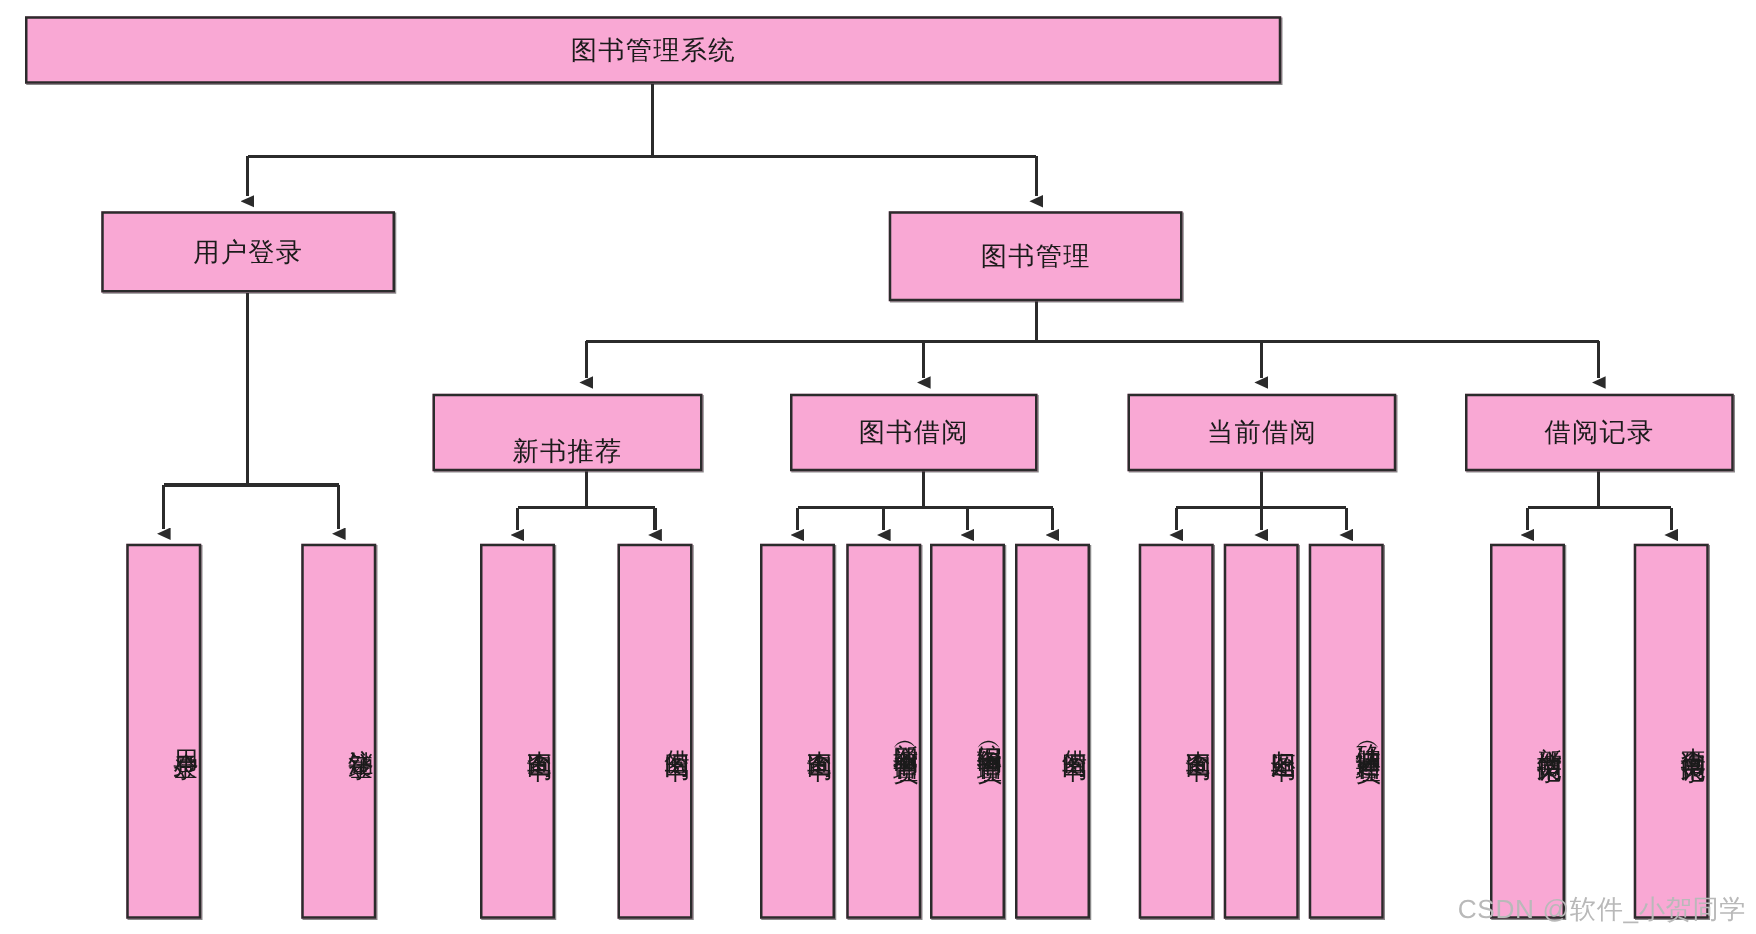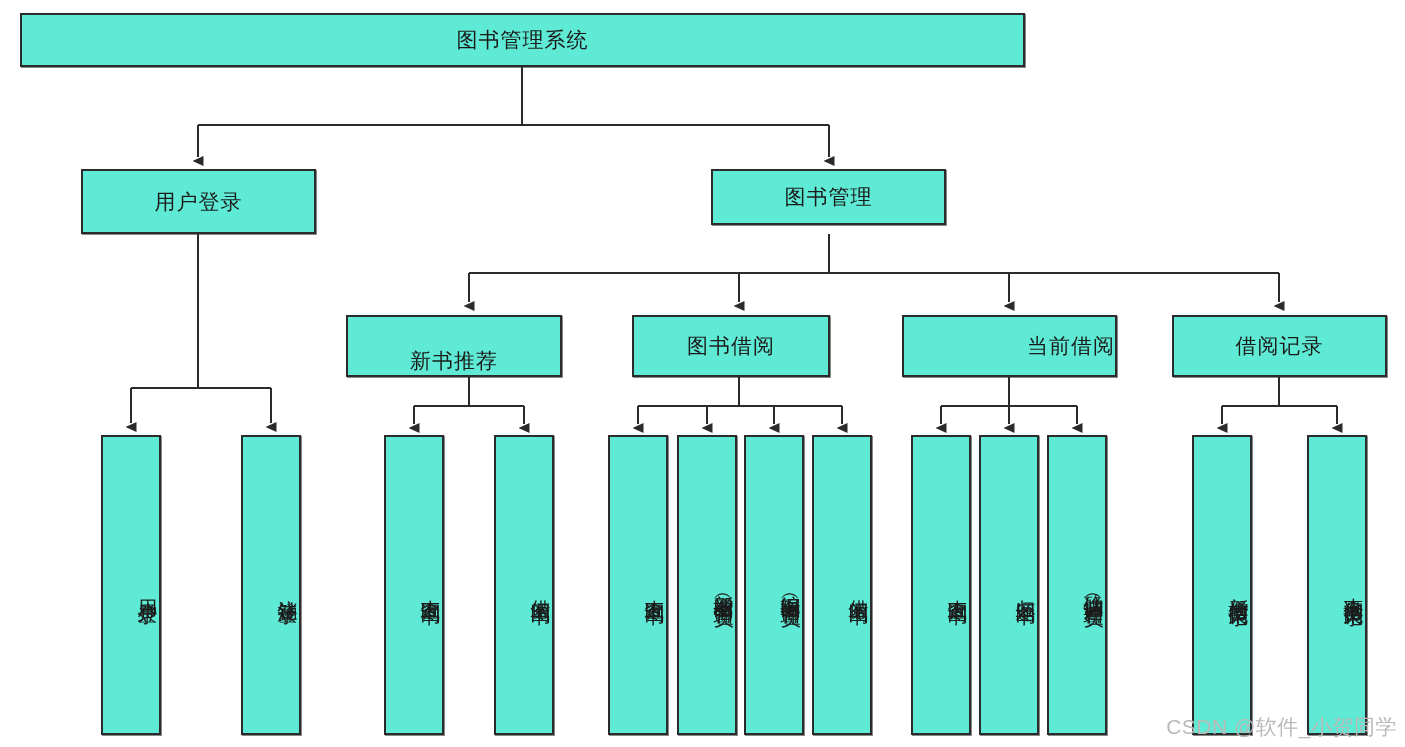--- a/index.html
+++ b/index.html
@@ -20,21 +20,21 @@
     position: absolute;
     left: 0;
     top: 0;
     width: 1405px;
     height: 747px;
     pointer-events: none;
   }
   .node {
     position: absolute;
     box-sizing: border-box;
-    background: #5eead4;
+    background: #f9a8d4;
     border: 2px solid #2b2b2b;
     box-shadow: 1px 1px 0 0 rgba(40,40,40,0.55);
     display: flex;
     align-items: center;
     justify-content: center;
     color: #1b1b1b;
   }
   .node.h {
     font-size: 21px;
     letter-spacing: 1px;
@@ -121,31 +121,31 @@
     </g>
   </svg>
 
   <div class="node h" style="left:20px; top:13px; width:1005px; height:54px;">
     <span>图书管理系统</span>
   </div>
 
   <div class="node h" style="left:81px; top:169px; width:235px; height:65px;">
     <span>用户登录</span>
   </div>
-  <div class="node h" style="left:711px; top:169px; width:235px; height:56px;">
+  <div class="node h" style="left:711px; top:169px; width:235px; height:72px;">
     <span>图书管理</span>
   </div>
 
   <div class="node h" style="left:346px; top:315px; width:216px; height:62px;align-items:flex-end;">
     <span>新书推荐</span>
   </div>
   <div class="node h" style="left:632px; top:315px; width:198px; height:62px;">
     <span>图书借阅</span>
   </div>
-  <div class="node h" style="left:902px; top:315px; width:215px; height:62px;justify-content:flex-end;">
+  <div class="node h" style="left:902px; top:315px; width:215px; height:62px;">
     <span>当前借阅</span>
   </div>
   <div class="node h" style="left:1172px; top:315px; width:215px; height:62px;font-family:Liberation Mono, monospace;">
     <span>借阅记录</span>
   </div>
 
   <div class="node v" style="left:101px; top:435px; width:60px; height:300px;">
     <span class="vtext">用户登录</span>
   </div>
   <div class="node v" style="left:241px; top:435px; width:60px; height:300px;">

